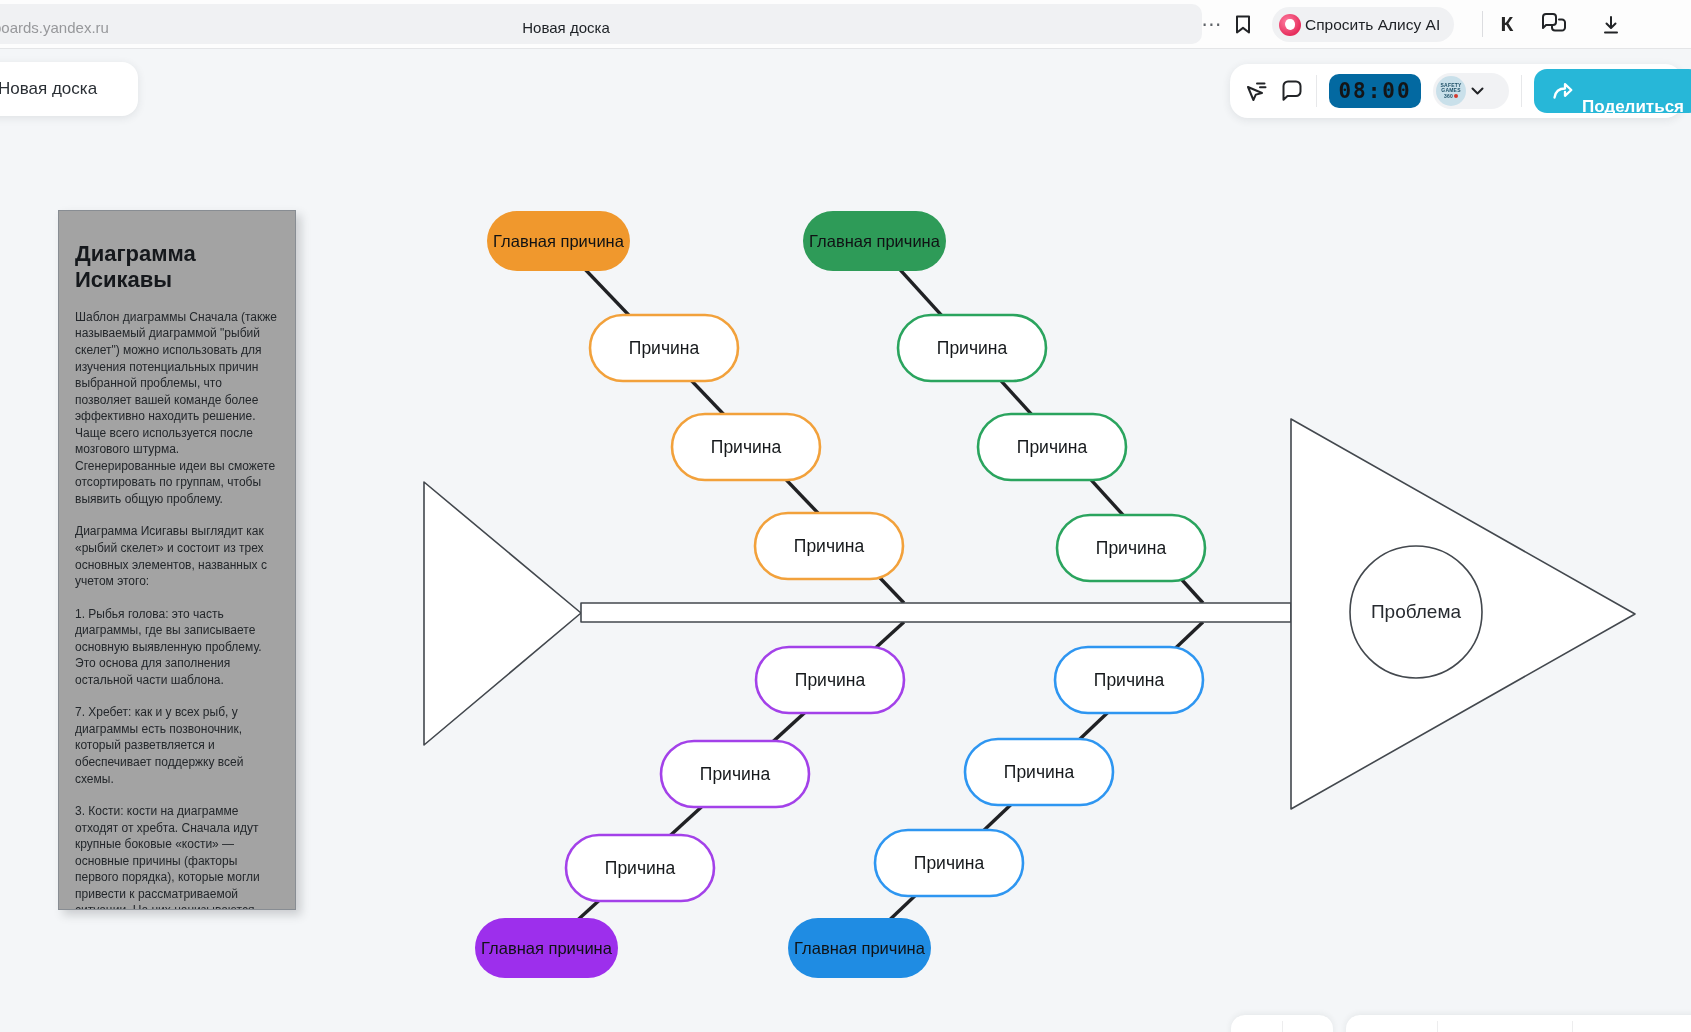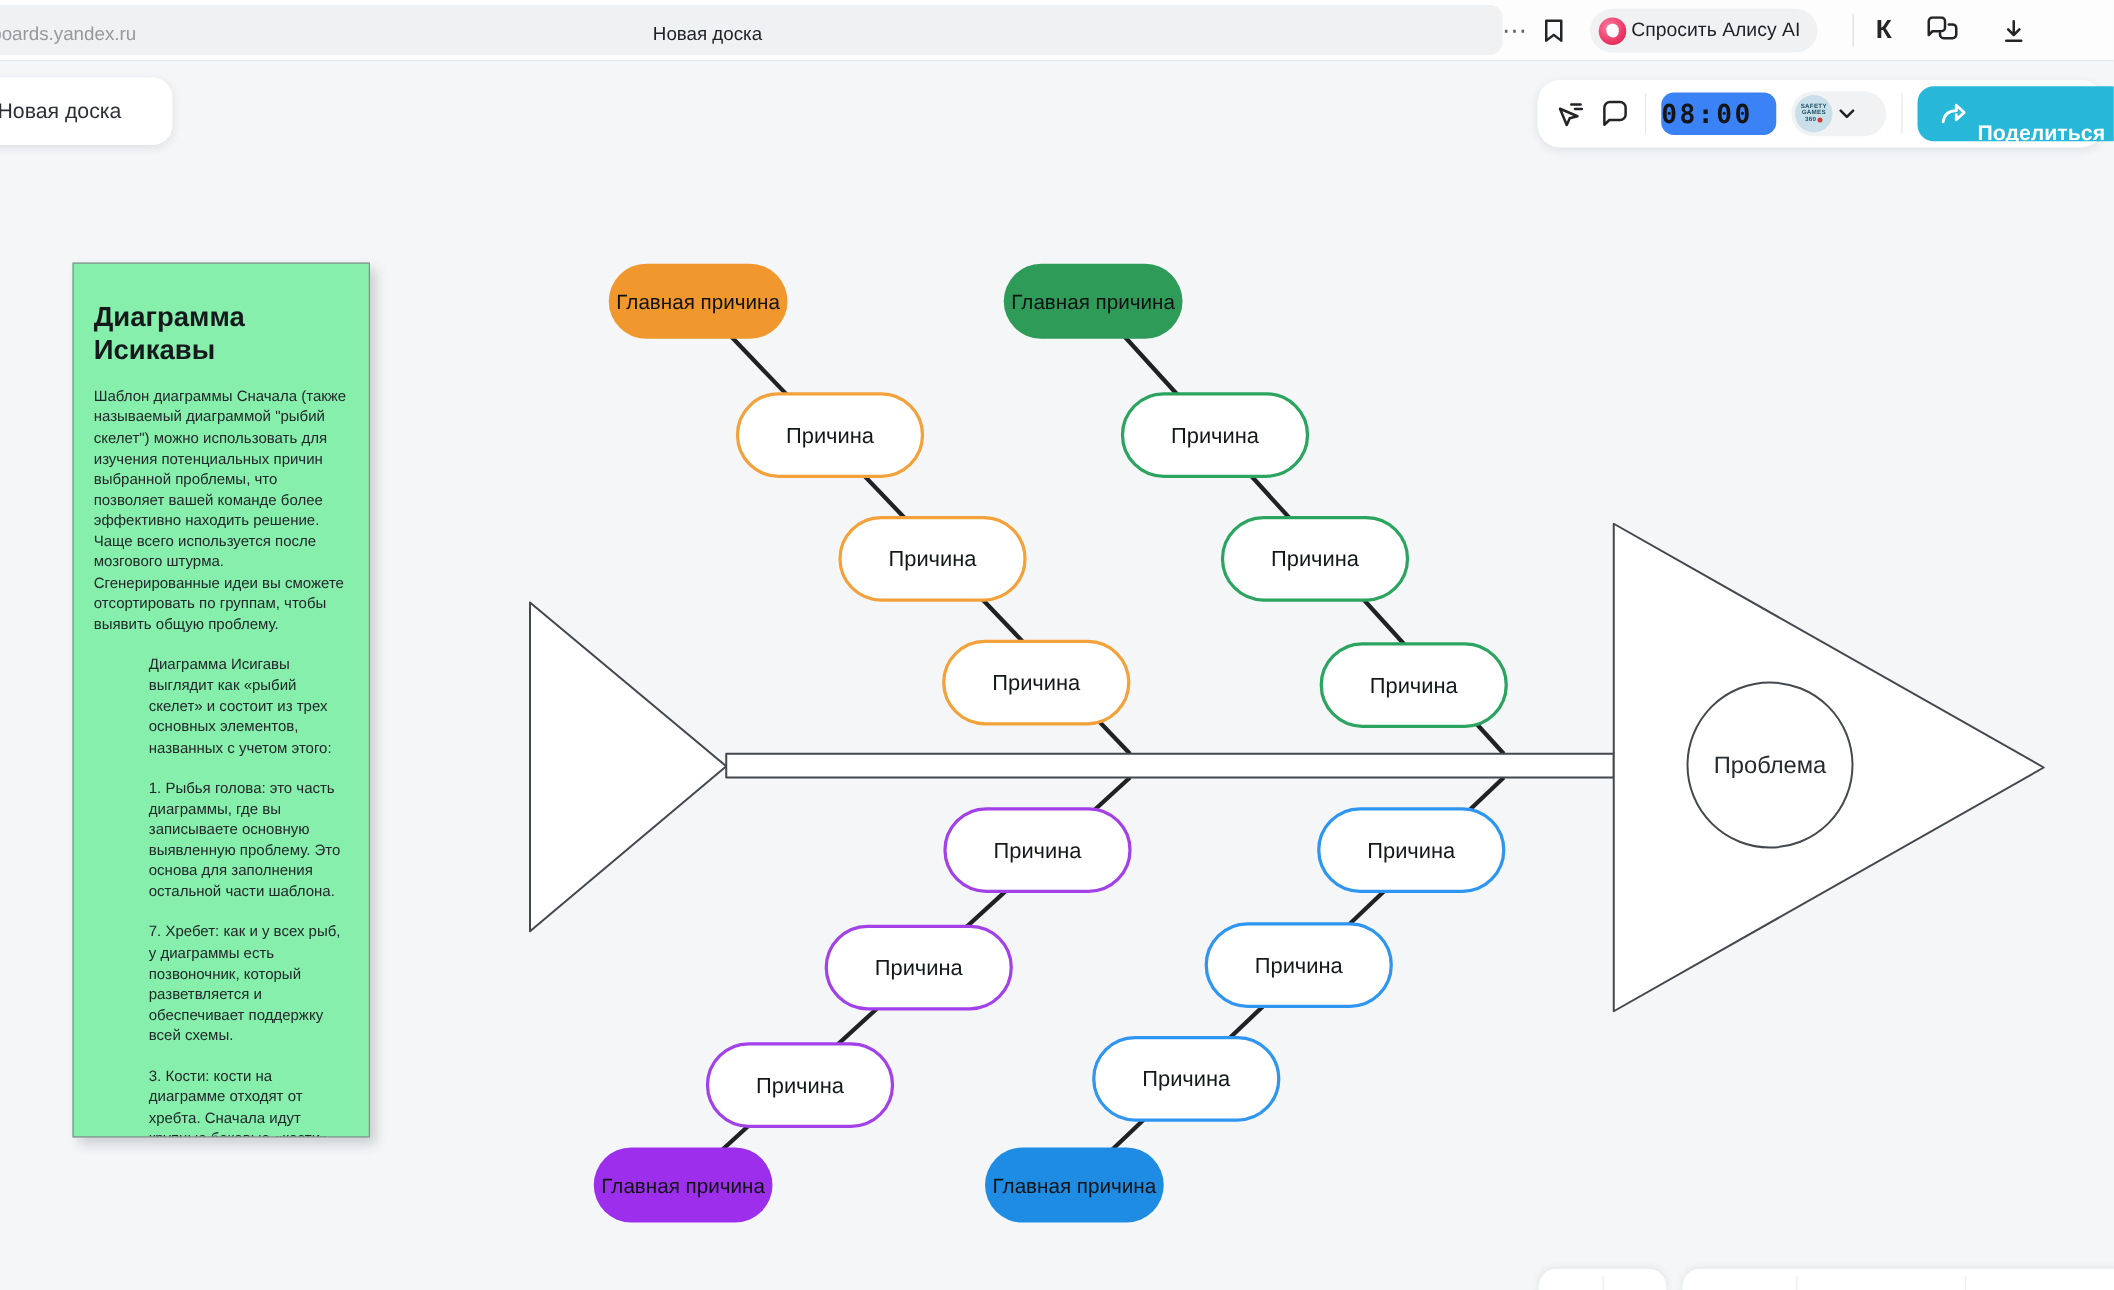--- a/index.html
+++ b/index.html
@@ -24,34 +24,34 @@
   .vdiv-bar{position:absolute;left:1482px;top:11px;width:1px;height:26px;background:#dcdde0;}
   .kp-icon{left:1492px;width:30px;font-weight:800;font-size:21px;color:#262626;font-style:normal;}
   .bubbles-icon{left:1536px;width:36px;}
   .dl-icon{left:1596px;width:30px;}
   
   .board-chip{position:absolute;left:-22px;top:62px;width:160px;height:54px;background:#fff;border-radius:16px;box-shadow:0 2px 8px rgba(40,45,55,.10);display:flex;align-items:center;padding-left:20px;box-sizing:border-box;}
   .board-chip span{font-size:17px;font-weight:500;color:#2a2f35;white-space:nowrap;}
   .toolbar{position:absolute;left:1230px;top:64px;width:453px;height:54px;background:#fff;border-radius:18px;box-shadow:0 2px 8px rgba(40,45,55,.10);display:flex;align-items:center;padding:0 14px;box-sizing:border-box;gap:12px;}
   .tb-icon{width:24px;height:24px;flex:none;display:flex;align-items:center;justify-content:center;}
   .tb-div{width:1px;height:32px;background:#e7e8ea;flex:none;}
-  .timer-chip{width:92px;height:34px;background:#3b82f6;border-radius:10px;display:flex;align-items:center;flex:none;}
+  .timer-chip{width:92px;height:34px;background:#0369a1;border-radius:10px;display:flex;align-items:center;justify-content:center;flex:none;}
   .timer-chip span{font-family:"DejaVu Sans Mono","Liberation Mono",monospace;font-weight:700;font-size:21px;letter-spacing:2px;color:#141517;}
   .avatar-chip{width:76px;height:36px;background:#f1f2f4;border-radius:18px;display:flex;align-items:center;padding:0 8px 0 3px;box-sizing:border-box;gap:5px;flex:none;}
   .avatar{width:30px;height:30px;border-radius:50%;background:#c9e0ea;display:flex;flex-direction:column;align-items:center;justify-content:center;line-height:1.05;flex:none;}
   .avatar b{font-size:5px;color:#1d4f66;letter-spacing:.2px;}
   .avatar .a360{display:flex;align-items:center;gap:1px;}
   .avatar .reddot{width:4px;height:4px;border-radius:50%;background:#d43a2f;display:inline-block;}
   .share-btn{height:44px;border-radius:13px;background:#27b7d8;display:flex;align-items:center;justify-content:center;gap:9px;padding:0 18px;flex:1;}
   .share-btn span{color:#fff;font-size:17px;font-weight:700;white-space:nowrap;margin-top:32px;}
   
-  .panel{position:absolute;left:58px;top:210px;width:238px;height:700px;background:#86efac;border:1px solid #888d93;box-shadow:5px 5px 9px rgba(60,64,70,.22);box-sizing:border-box;padding:30px 14px 14px 16px;overflow:hidden;}
+  .panel{position:absolute;left:58px;top:210px;width:238px;height:700px;background:#a3a3a3;border:1px solid #888d93;box-shadow:5px 5px 9px rgba(60,64,70,.22);box-sizing:border-box;padding:30px 14px 14px 16px;overflow:hidden;}
   .panel h1{margin:0 0 16px 0;font-size:22px;line-height:1.18;color:#15181c;font-weight:700;}
   .panel p{margin:0;font-size:12px;line-height:1.38;color:#23272b;}
-  .panel p.gap{margin-top:16px;margin-left:44px;}
+  .panel p.gap{margin-top:16px;}
   
   .bcard{position:absolute;top:1015px;height:30px;background:#fff;border-radius:14px 14px 0 0;box-shadow:0 -1px 6px rgba(40,45,55,.08);}
   .bc1{left:1231px;width:102px;}
   .bc2{left:1346px;width:360px;}
   .bdiv{position:absolute;top:6px;width:1px;height:24px;background:#ededee;}
   
   .fishbone{position:absolute;left:0;top:0;width:1691px;height:1032px;}
   .pill-label{font-family:"Liberation Sans","DejaVu Sans",sans-serif;font-size:17.5px;fill:#15181b;text-anchor:middle;}
   .main-label{font-family:"Liberation Sans","DejaVu Sans",sans-serif;font-size:16.5px;fill:#101214;text-anchor:middle;}
   .problem-label{font-family:"Liberation Sans","DejaVu Sans",sans-serif;font-size:19px;fill:#272b30;text-anchor:middle;}

